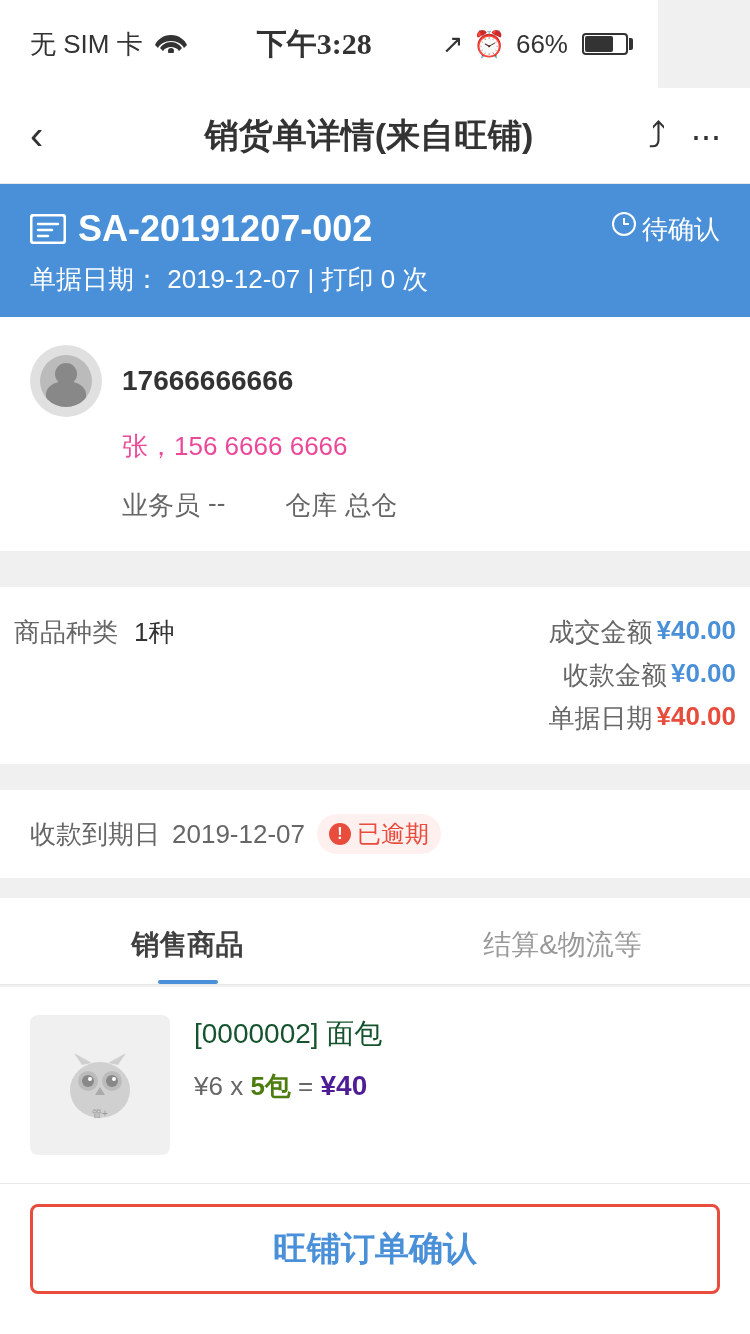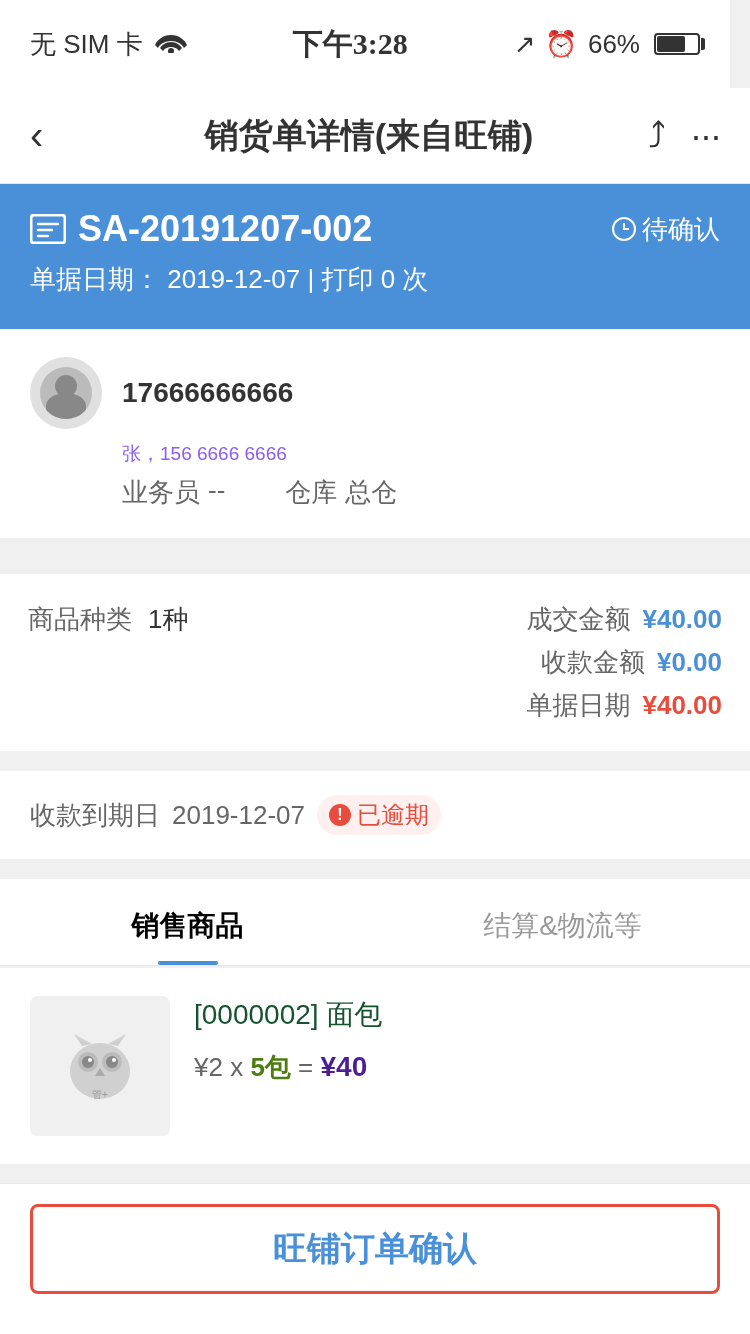--- a/index.html
+++ b/index.html
@@ -8,21 +8,21 @@
       width: 750px;
       min-height: 1334px;
       font-family: -apple-system, 'PingFang SC', 'Helvetica Neue', sans-serif;
       background: #f0f0f0;
       font-size: 28px;
       color: #333;
     }
 
     
     .status-bar {
-      width: 730px;
+      width: 658px;
       height: 88px;
       background: #fff;
       display: flex;
       align-items: center;
       justify-content: space-between;
       padding: 0 30px;
       font-size: 26px;
       font-weight: 500;
     }
     .status-left {
@@ -104,39 +104,38 @@
     }
     .nav-more-icon {
       font-size: 36px;
       color: #333;
       letter-spacing: -2px;
     }
 
     
     .order-header {
       background: #4a90d9;
-      padding: 24px 30px 32px;
+      padding: 24px 30px 20px;
     }
     .order-id-row {
       display: flex;
       align-items: center;
       justify-content: space-between;
       margin-bottom: 12px;
     }
     .order-id {
       font-size: 36px;
       font-weight: 700;
       color: #fff;
       display: flex;
       align-items: center;
       gap: 12px;
     }
     .order-status {
       display: flex;
-      align-items: center;
       gap: 6px;
       color: #fff;
       font-size: 26px;
     }
     .clock-icon {
       display: inline-block;
       width: 24px;
       height: 24px;
       border: 2px solid #fff;
       border-radius: 50%;
@@ -217,43 +216,43 @@
       height: 26px;
       border-radius: 50% 50% 0 0;
       background: #888;
     }
     .customer-name {
       font-size: 28px;
       font-weight: 600;
       color: #333;
     }
     .customer-info {
-      font-size: 19px;
-      color: #8b5cf6;
+      font-size: 26px;
+      color: #ec4899;
       margin-left: 92px;
-      margin-bottom: 8px;
+      margin-bottom: 24px;
     }
     .customer-extra {
       display: flex;
       gap: 60px;
       margin-left: 92px;
       font-size: 26px;
       color: #666;
       margin-top: 8px;
     }
     .customer-extra span {
       display: flex;
       gap: 8px;
     }
 
     
     .stats-section {
       background: #fff;
-      padding: 28px 28px;
-      margin-bottom: 2px;
+      padding: 28px 14px;
+      margin-bottom: 8px;
       display: flex;
       align-items: flex-start;
       justify-content: space-between;
     }
     .stats-left {
       display: flex;
       align-items: center;
       gap: 16px;
       font-size: 26px;
       color: #666;
@@ -266,22 +265,21 @@
       font-weight: 500;
     }
     .stats-right {
       display: flex;
       flex-direction: column;
       align-items: flex-end;
       gap: 8px;
     }
     .stats-row {
       display: flex;
-      gap: 12px;
-      align-items: center;
+      gap: 4px;
       font-size: 26px;
     }
     .stats-row-label {
       color: #666;
     }
     .stats-row-value {
       color: #4a90d9;
       font-weight: 600;
     }
     .stats-row-value.red {
@@ -331,21 +329,21 @@
     .tab-item {
       flex: 1;
       text-align: center;
       padding: 28px 0 20px;
       font-size: 28px;
       color: #999;
       position: relative;
       cursor: pointer;
     }
     .tab-item.active {
-      color: #000000;
+      color: #404040;
       font-weight: 600;
     }
     .tab-item.active::after {
       content: '';
       position: absolute;
       bottom: 0;
       left: 50%;
       transform: translateX(-50%);
       width: 60px;
       height: 4px;
@@ -575,21 +573,21 @@
 
       <text x="50" y="72" text-anchor="middle" font-size="10" fill="#999" font-family="sans-serif">管+</text>
     </svg>
   </div>
   <div class="product-info">
     <div class="product-name">
       <span>[0000002]</span>
       <span>面包</span>
     </div>
     <div class="product-price">
-      <span>¥2 x </span>
+      <span>¥6 x </span>
       <span class="qty">5包</span>
       <span> = </span>
       <span class="total">¥40</span>
     </div>
   </div>
 </div>
 
 <div class="bottom-space"></div>
 
 <div class="bottom-bar">

